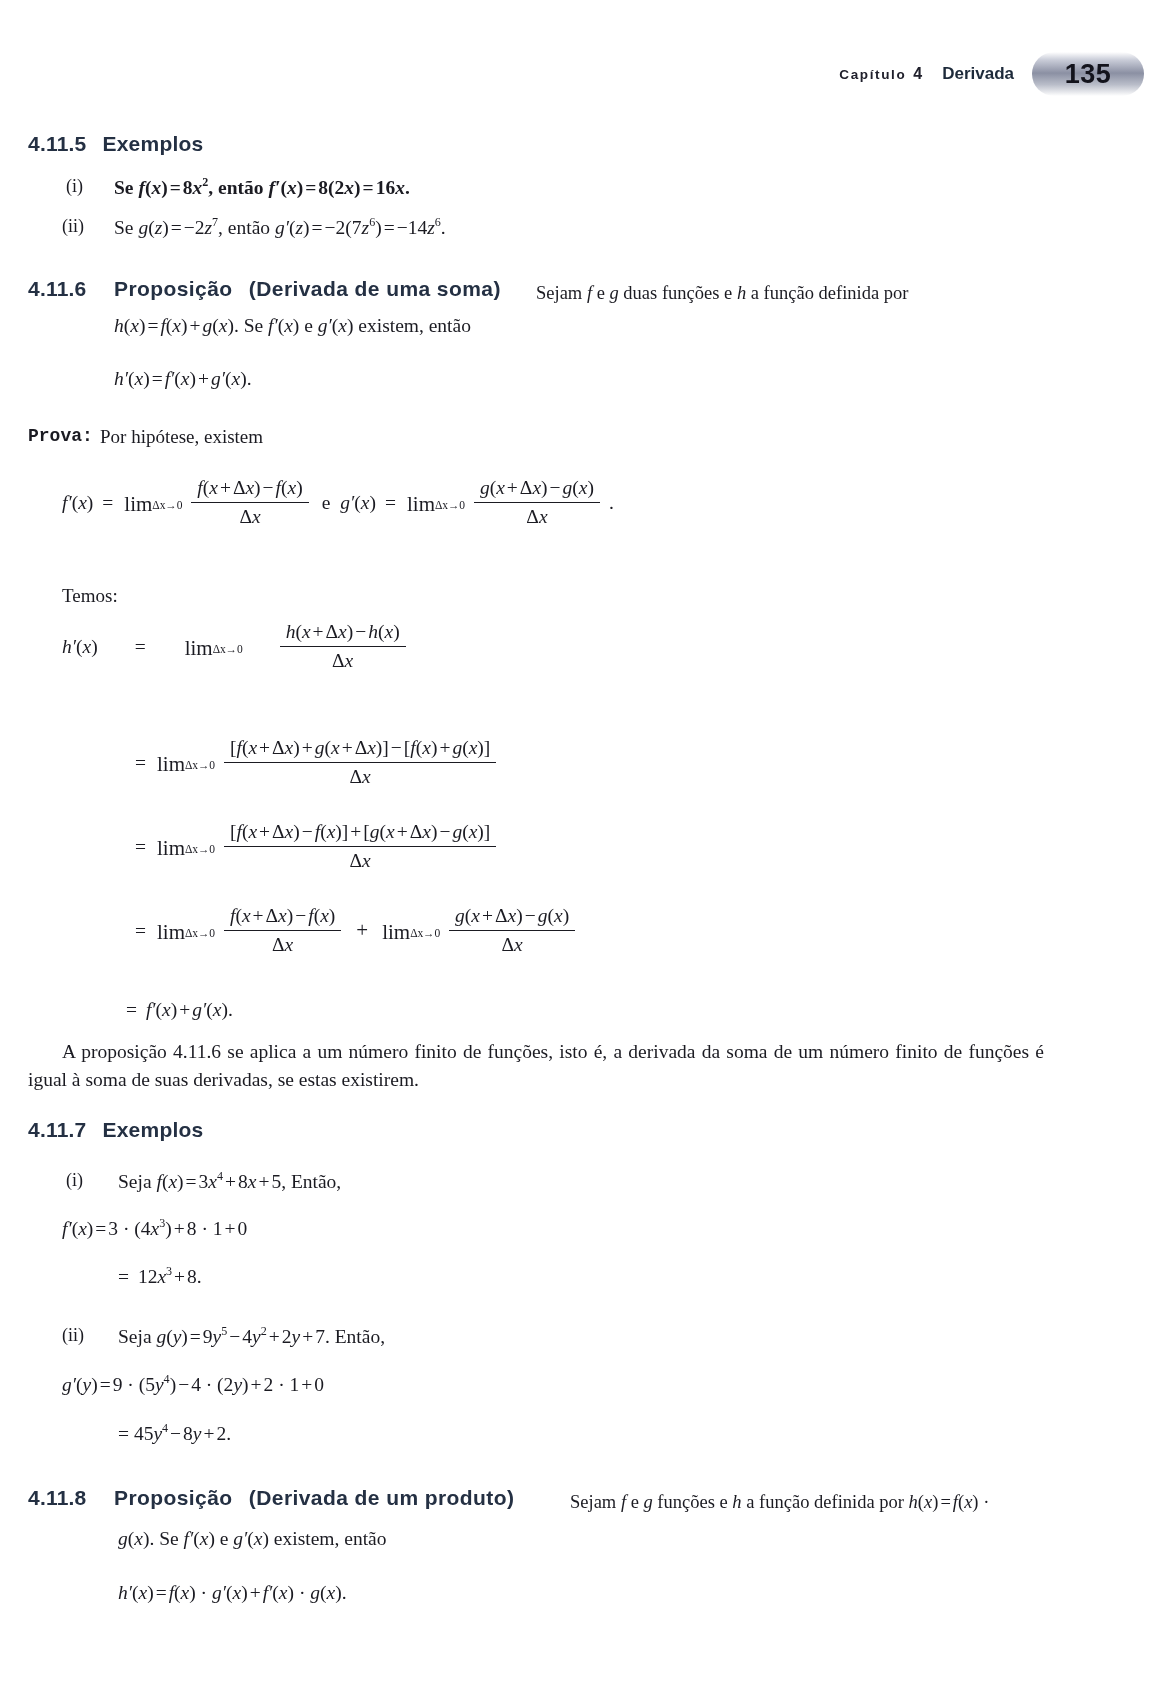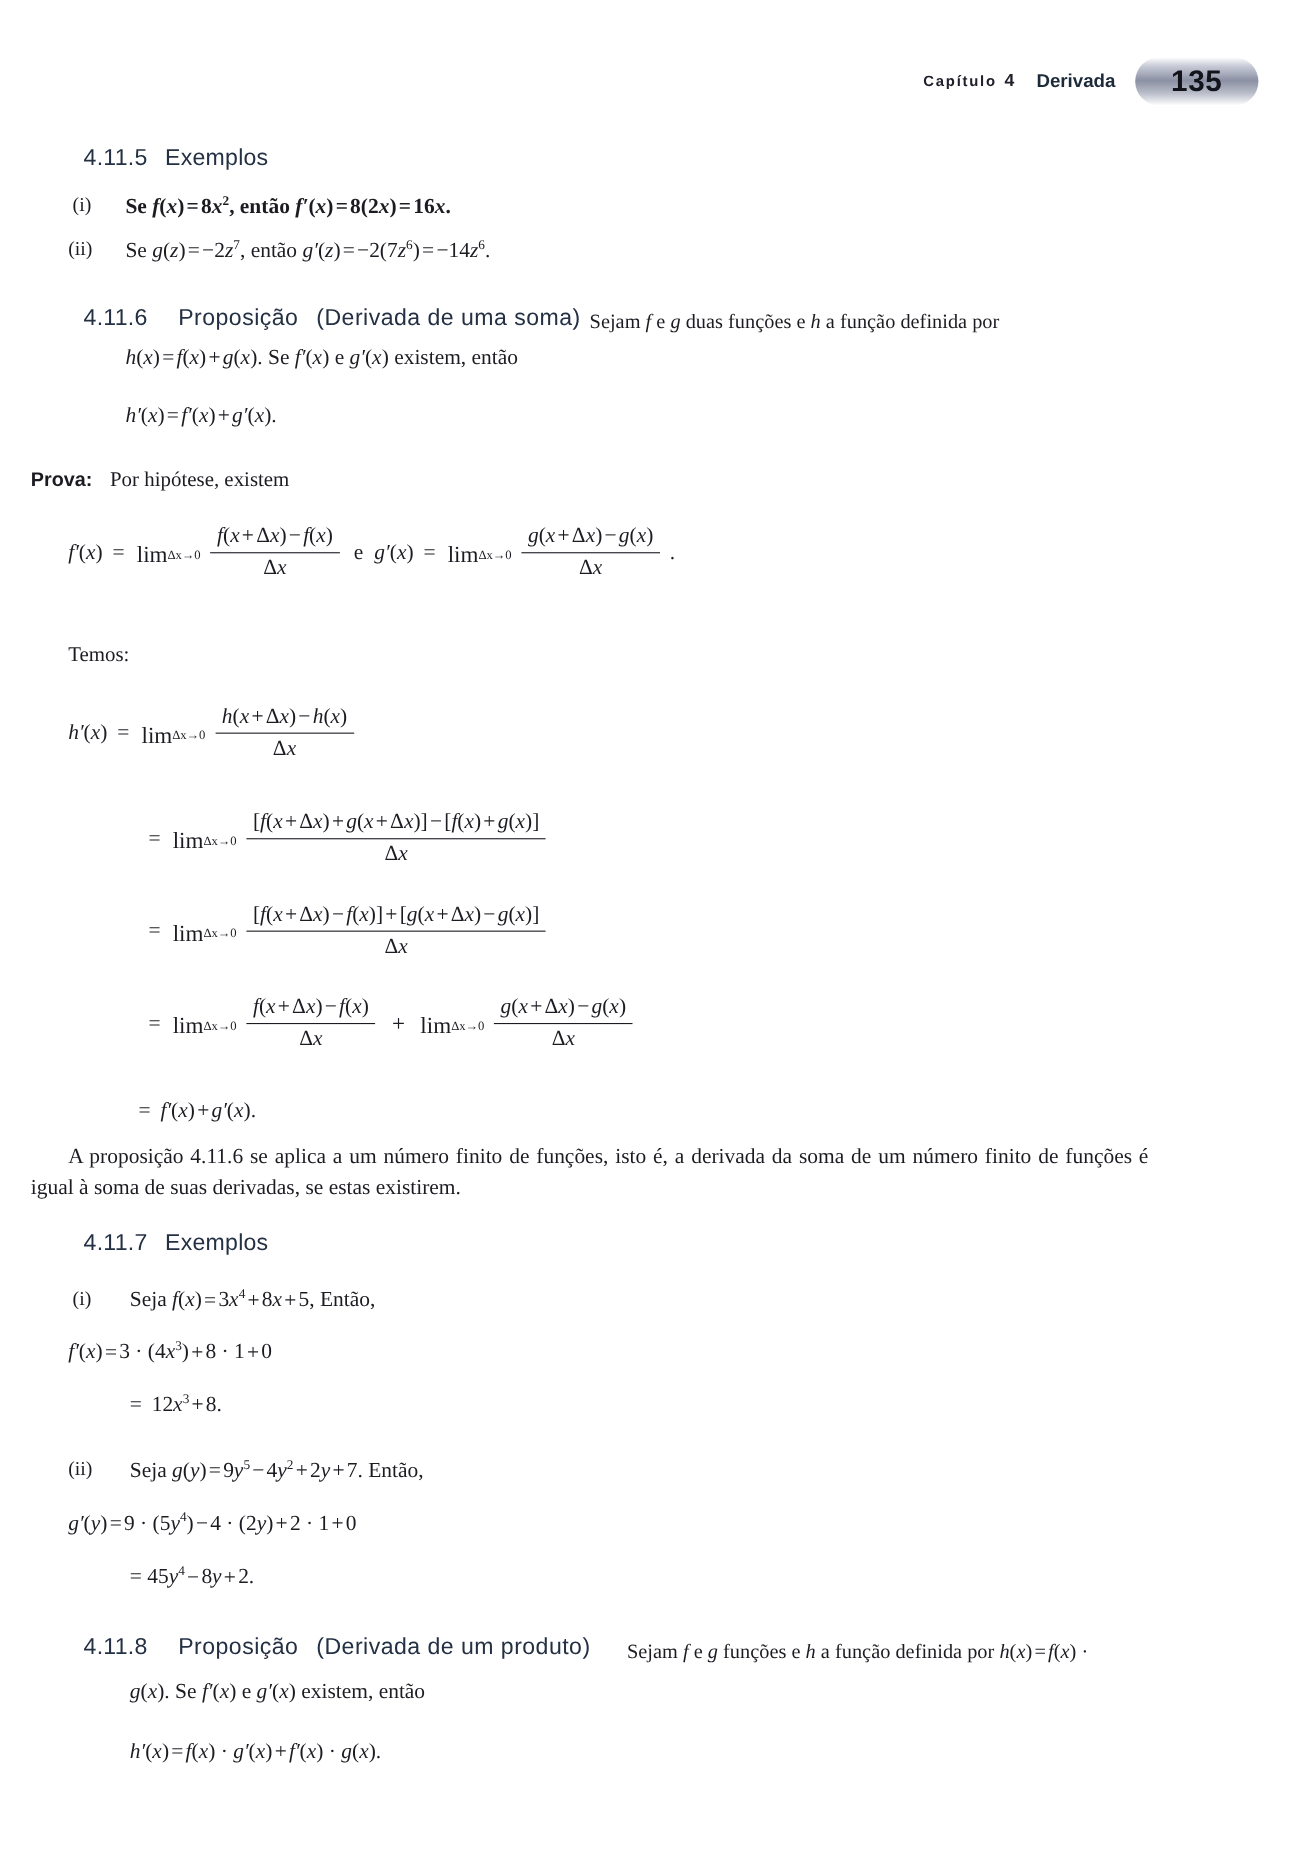--- a/index.html
+++ b/index.html
@@ -75,36 +75,35 @@
     font-size: 27px;
     color: #13131c;
     letter-spacing: 0.02em;
     position: relative;
     z-index: 2;
   }
 
   
   .heading {
     font-family: "Liberation Sans", sans-serif;
-    font-weight: 400;
+    font-weight: 700;
     font-size: 21px;
     color: #243043;
     position: absolute;
     letter-spacing: 0.01em;
-    margin-left: 48px;
   }
   .heading .num { margin-right: 16px; }
 
   .txt {
     position: absolute;
     font-size: 19.5px;
     line-height: 1.34;
   }
   .txt-sans {
-    font-family: Liberation Sans, sans-serif;
+    font-family: Liberation Mono, monospace;
   }
 
   .math { font-style: italic; font-family: "Liberation Serif", serif; }
   .op { font-style: normal; padding: 0 2px; }
   sup.pwn { font-size: 0.62em; vertical-align: super; font-style: normal;}
   .prime { font-style: italic; }
 
   
   .eqrow {
     position: absolute;
@@ -236,21 +235,21 @@
     </span>
     <span class="frac">
       <span class="num2"><span class="math">g</span><span class="upright">(</span><span class="math">x</span><span class="op">+</span><span class="upright">Δ</span><span class="math">x</span><span class="upright">)</span><span class="op">−</span><span class="math">g</span><span class="upright">(</span><span class="math">x</span><span class="upright">)</span></span>
       <span class="den2"><span class="upright">Δ</span><span class="math">x</span></span>
     </span>
     <span class="tail">.</span>
   </div>
 
   <div class="txt" style="left:62px; top:583px; font-size:19px;">Temos:</div>
 
-  <div class="eqrow" style="left:62px; top:640px;">
+  <div class="eqrow" style="left:62px; top:620px;gap:28px;">
     <span class="lhs"><span class="math">h</span><span class="prime">′</span><span class="upright">(</span><span class="math">x</span><span class="upright">)</span></span>
     <span class="eq">=</span>
     <span class="lim">
       <span class="lim-main">lim</span>
       <span class="lim-sub">Δx→0</span>
     </span>
     <span class="frac">
       <span class="num2"><span class="math">h</span><span class="upright">(</span><span class="math">x</span><span class="op">+</span><span class="upright">Δ</span><span class="math">x</span><span class="upright">)</span><span class="op">−</span><span class="math">h</span><span class="upright">(</span><span class="math">x</span><span class="upright">)</span></span>
       <span class="den2"><span class="upright">Δ</span><span class="math">x</span></span>
     </span>

